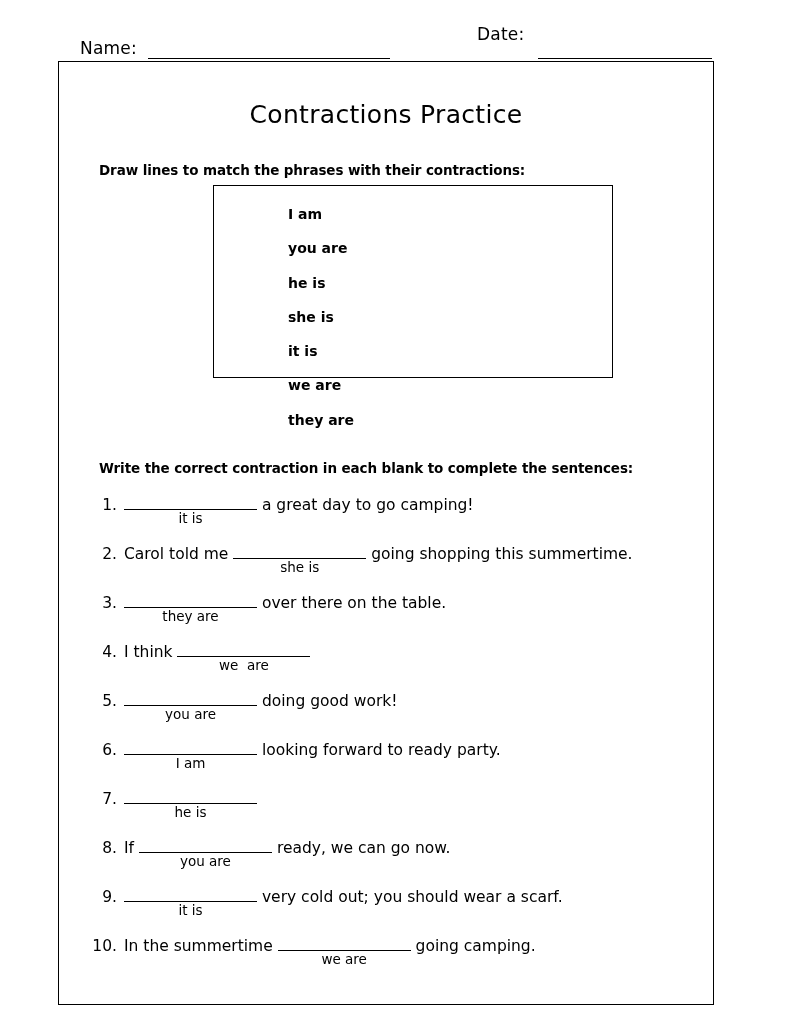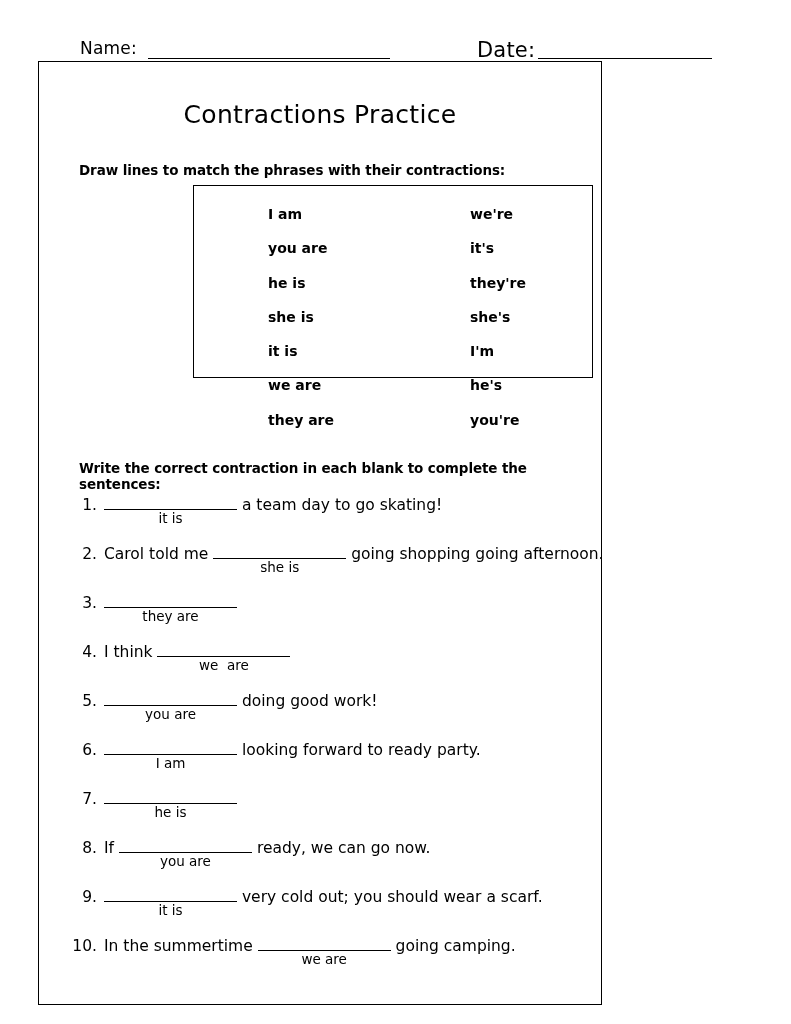--- a/index.html
+++ b/index.html
@@ -32,38 +32,38 @@
   .name-line {
     position: absolute;
     left: 148px;
     top: 58px;
     width: 242px;
     border-bottom: 1.5px solid #000;
   }
   .date-label {
     position: absolute;
     left: 477px;
-    top: 38px;
-    font-size: 21px;
+    top: 24px;
+    font-size: 17px;
     letter-spacing: 0.2px;
   }
   .date-line {
     position: absolute;
     left: 538px;
     top: 58px;
     width: 174px;
     border-bottom: 1.5px solid #000;
   }
 
   
   .worksheet-box {
     position: absolute;
-    left: 38px;
+    left: 58px;
     top: 61px;
-    width: 564px;
+    width: 656px;
     height: 944px;
     border: 1.5px solid #000;
     box-sizing: border-box;
   }
 
   .title {
     position: absolute;
     left: 0;
     top: 38px;
     width: 100%;
@@ -174,67 +174,59 @@
     <div class="match-box">
       <div class="match-col left">
         <div>I am</div>
         <div>you are</div>
         <div>he is</div>
         <div>she is</div>
         <div>it is</div>
         <div>we are</div>
         <div>they are</div>
       </div>
-      <div class="match-col right">
-        <div>we're</div>
-        <div>it's</div>
-        <div>they're</div>
-        <div>she's</div>
-        <div>I'm</div>
-        <div>he's</div>
-        <div>you're</div>
-      </div>
     </div>
 
     <div class="instruction instruction-2">Write the correct contraction in each blank to complete the sentences:</div>
 
     <div class="sentences">
 
       <div class="sentence">
         <div class="s-line">
           <span class="s-num">1.</span>
           <span class="s-pre"></span>
           <span class="blank-wrap">
             <span class="blank"></span>
             <span class="answer">it is</span>
           </span>
-          <span class="s-post"> a team day to go skating!</span>
+          <span class="s-post"> a great day to go camping!</span>
         </div>
       </div>
 
       <div class="sentence">
         <div class="s-line">
           <span class="s-num">2.</span>
           <span class="s-pre">Carol told me </span>
           <span class="blank-wrap">
             <span class="blank"></span>
             <span class="answer">she is</span>
           </span>
-          <span class="s-post"> going shopping going afternoon.</span>
+          <span class="s-post"> going shopping this summertime.</span>
         </div>
       </div>
 
       <div class="sentence">
         <div class="s-line">
           <span class="s-num">3.</span>
           <span class="s-pre"></span>
           <span class="blank-wrap">
             <span class="blank"></span>
             <span class="answer">they are</span>
           </span>
+          <span class="s-post"> over there on the table.</span>
         </div>
       </div>
 
       <div class="sentence">
         <div class="s-line">
           <span class="s-num">4.</span>
           <span class="s-pre">I think </span>
           <span class="blank-wrap">
             <span class="blank"></span>
             <span class="answer">we  are</span>

